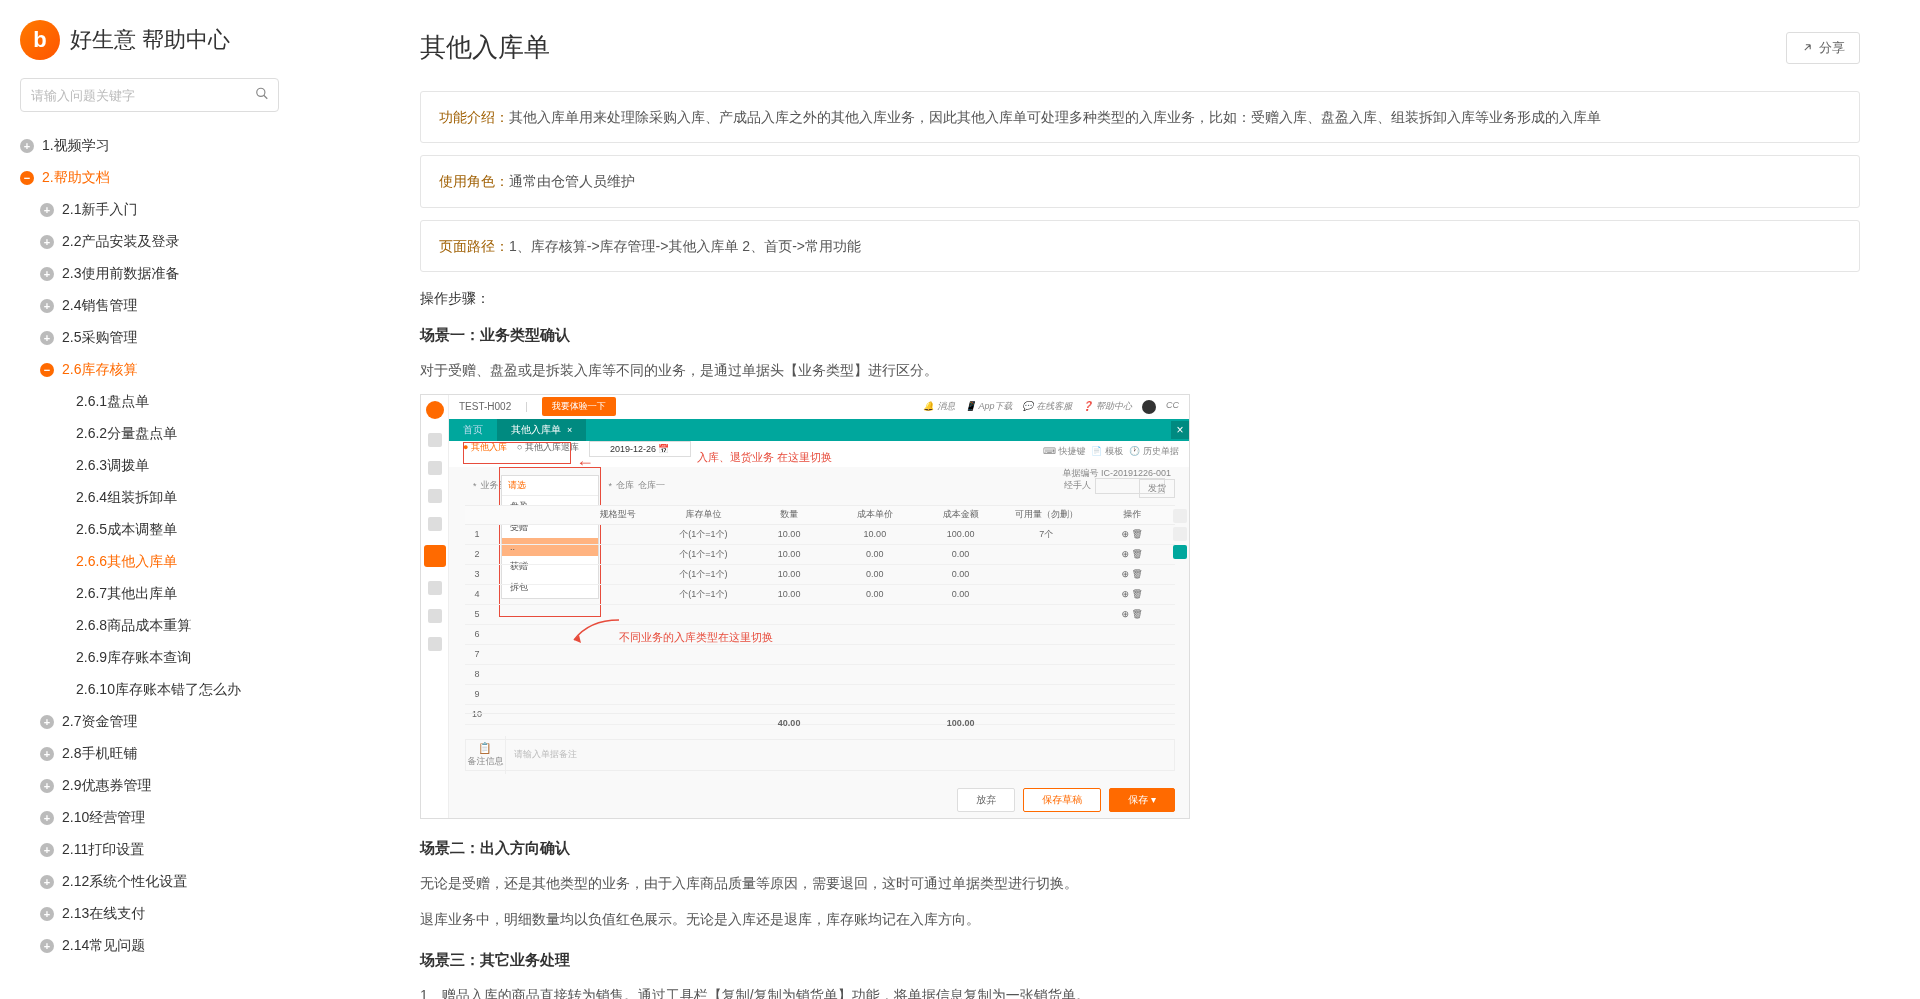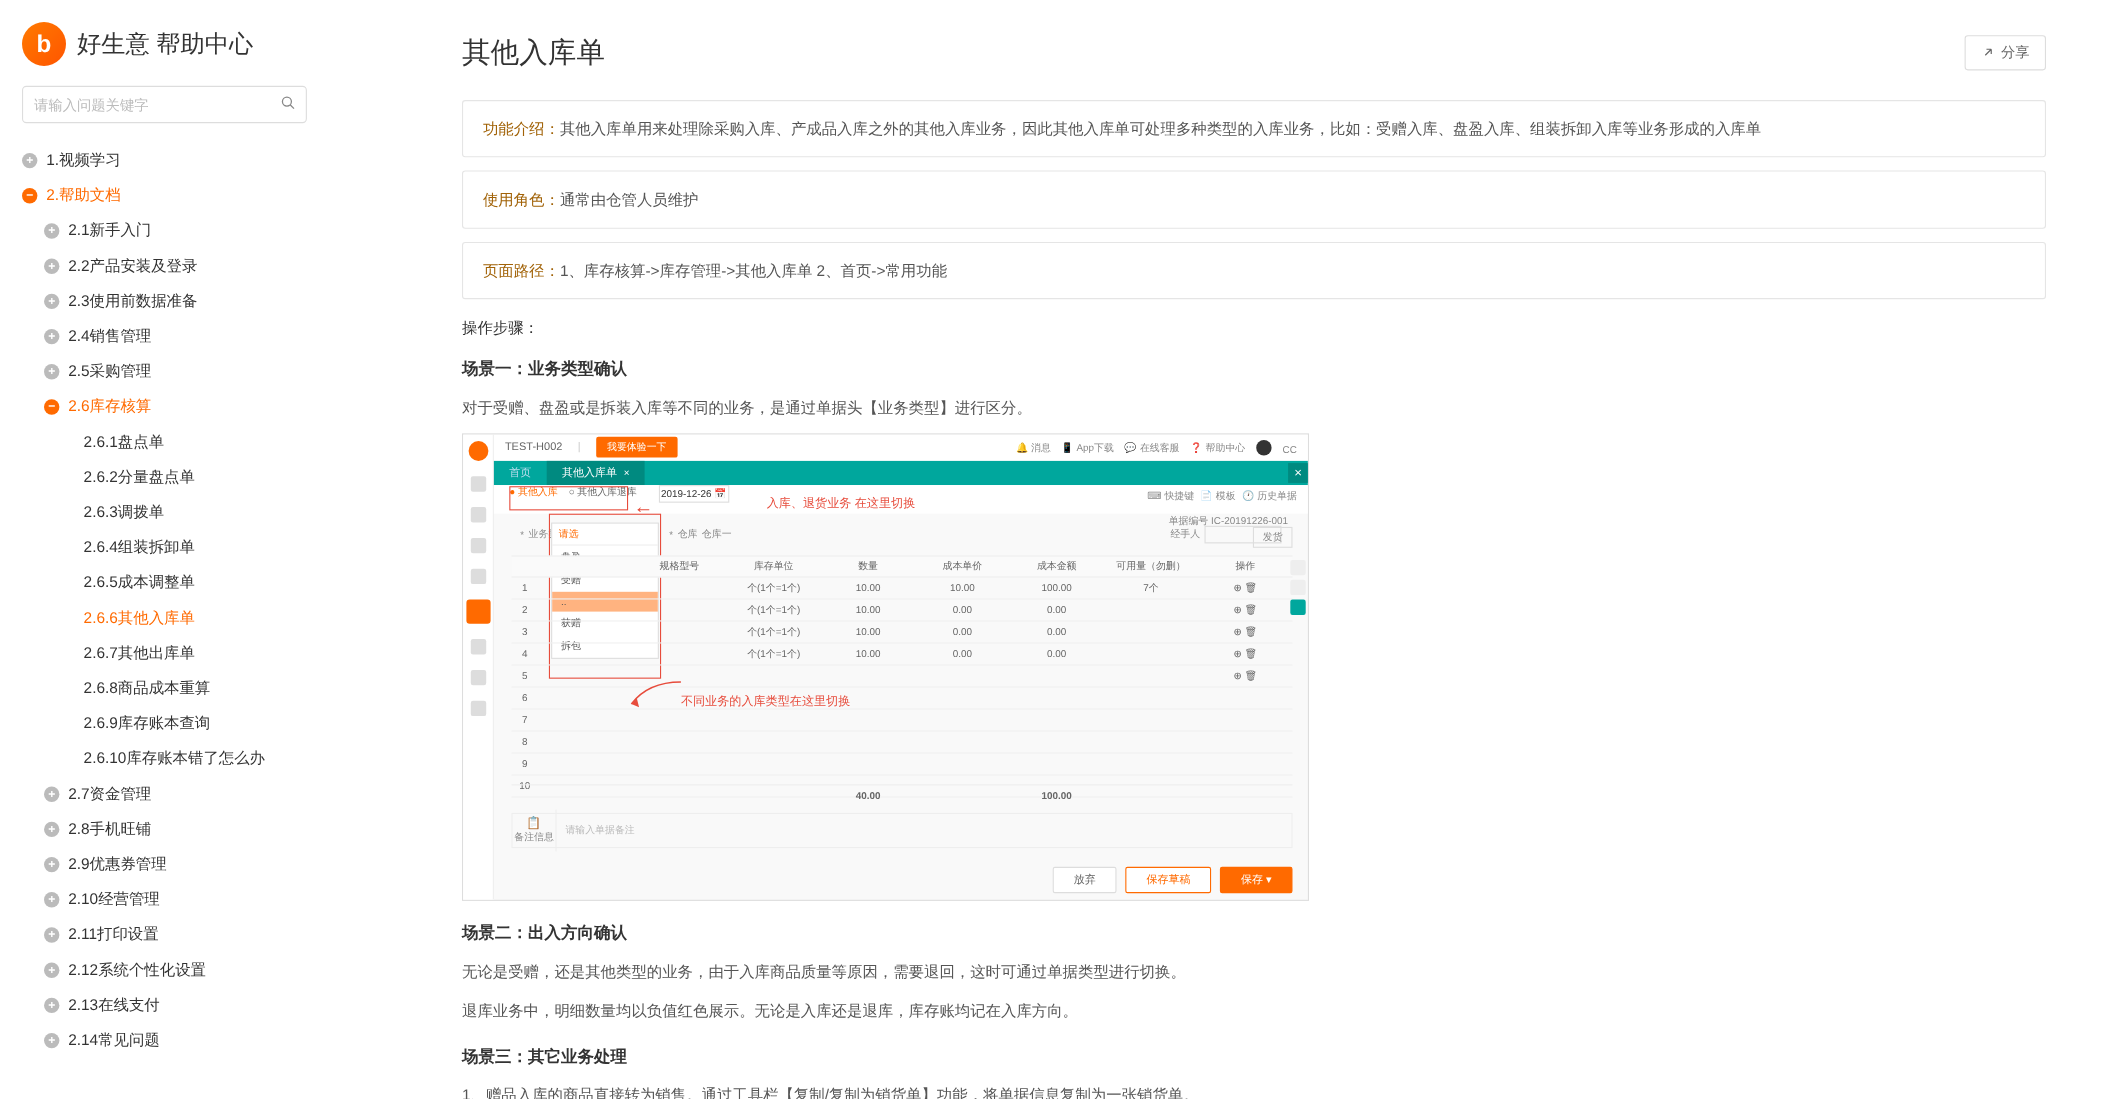--- a/index.html
+++ b/index.html
@@ -32,34 +32,34 @@
 .scene-title{font-size:15px;font-weight:700;margin:18px 0 12px;}
 .scene-text{font-size:14px;color:#555;line-height:1.9;margin-bottom:10px;}
 .screenshot{border:1px solid #ddd;width:770px;height:425px;background:#f9f9f9;position:relative;overflow:hidden;margin:8px 0 20px;font-size:10px;}
 .ss-sidebar{position:absolute;left:0;top:0;width:28px;height:100%;background:#fff;border-right:1px solid #eee;}
 .ss-logo{width:18px;height:18px;border-radius:50%;background:#ff6a00;margin:6px auto;}
 .ss-sideicon{width:14px;height:14px;margin:14px auto;background:#ddd;border-radius:2px;}
 .ss-sideicon.active{background:#ff6a00;width:22px;height:22px;margin:14px 3px;border-radius:3px;}
 .ss-topbar{position:absolute;left:28px;right:0;top:0;height:24px;background:#fff;display:flex;align-items:center;padding:0 10px;gap:14px;}
 .ss-topbar .tt{font-size:10px;color:#666;}
 .ss-topbar .btn-orange{background:#ff6a00;color:#fff;padding:3px 10px;border-radius:2px;font-size:9px;}
-.ss-topbar-r{margin-left:auto;display:flex;gap:10px;align-items:flex-end;}
+.ss-topbar-r{margin-left:auto;display:flex;gap:10px;align-items:flex-start;font-style:italic;}
 .ss-topbar-r span{font-size:9px;color:#888;}
 .ss-avatar{width:14px;height:14px;border-radius:50%;background:#333;}
 .ss-tabs{position:absolute;left:28px;right:0;top:24px;height:22px;background:#00a79d;display:flex;align-items:center;text-align:center;}
 .ss-tab{padding:0 14px;color:#bde;font-size:10px;height:100%;display:flex;align-items:center;}
 .ss-tab.active{background:#008a80;color:#fff;position:relative;}
 .ss-tab .x{margin-left:6px;font-size:9px;}
 .ss-toprow{position:absolute;left:28px;right:0;top:46px;height:26px;background:#fff;display:flex;align-items:flex-start;padding:0 14px;gap:10px;}
 .ss-redbox{position:absolute;left:42px;top:47px;width:108px;height:22px;border:1.5px solid #e74c3c;}
 .ss-radio{font-size:9px;color:#666;}
 .ss-radio.on{color:#ff6a00;}
 .ss-radio::before{content:"○ ";}
 .ss-radio.on::before{content:"● ";color:#ff6a00;}
-.ss-date{border:1px solid #ddd;padding:2px 1px;font-size:9px;margin-left:10px;}
+.ss-date{border:1px solid #ddd;padding:2px 20px;font-size:9px;margin-left:0;}
 .ss-arrow1{position:absolute;left:155px;top:55px;color:#e74c3c;font-size:18px;}
 .ss-anno1{position:absolute;left:276px;top:55px;color:#e74c3c;font-size:11px;font-weight:500;}
 .ss-rlinks{position:absolute;right:10px;top:50px;display:flex;gap:6px;font-size:9px;}
 .ss-rlinks span{color:#888;}
 .ss-docnum{position:absolute;right:18px;top:72px;font-size:9px;color:#888;}
 .ss-filterrow{position:absolute;left:28px;right:0;top:78px;height:26px;display:flex;align-items:center;padding:0 24px;gap:18px;}
 .ss-fitem{font-size:9px;color:#888;display:flex;align-items:center;gap:4px;}
 .ss-fitem .inp{border:1px solid #ddd;width:70px;height:16px;}
 .ss-redbox2{position:absolute;left:78px;top:72px;width:102px;height:150px;border:1.5px solid #e74c3c;}
 .ss-dropdown{position:absolute;left:80px;top:80px;width:98px;background:#fff;border:1px solid #ddd;font-size:9px;}

